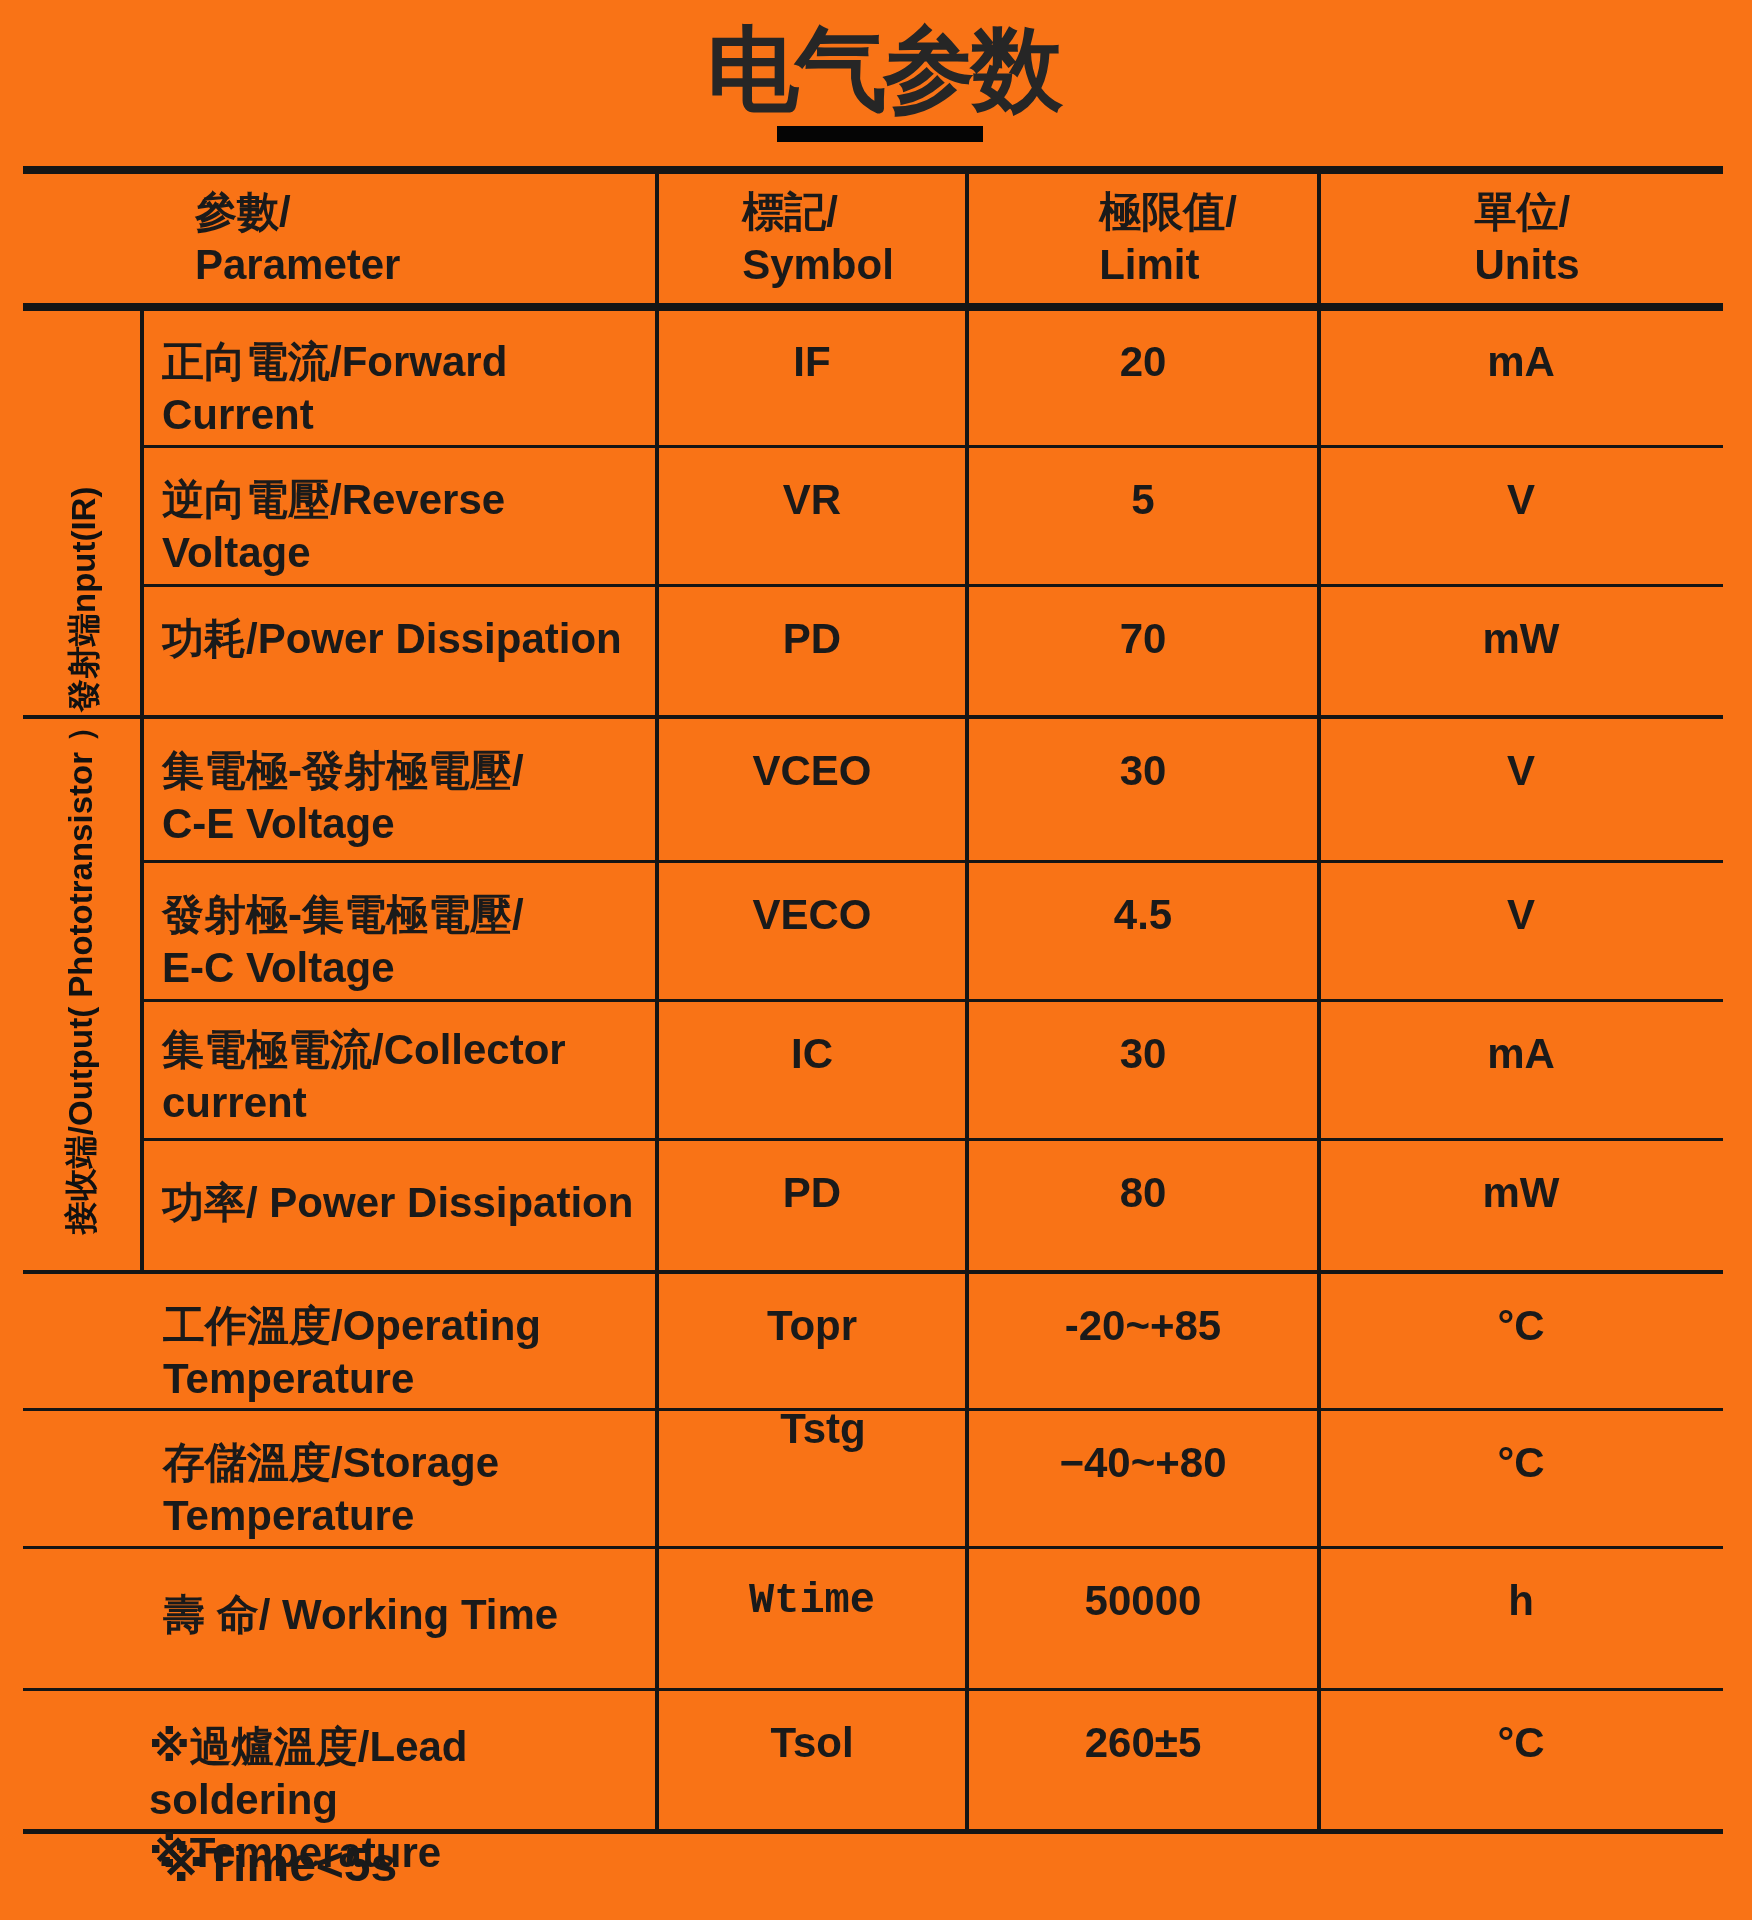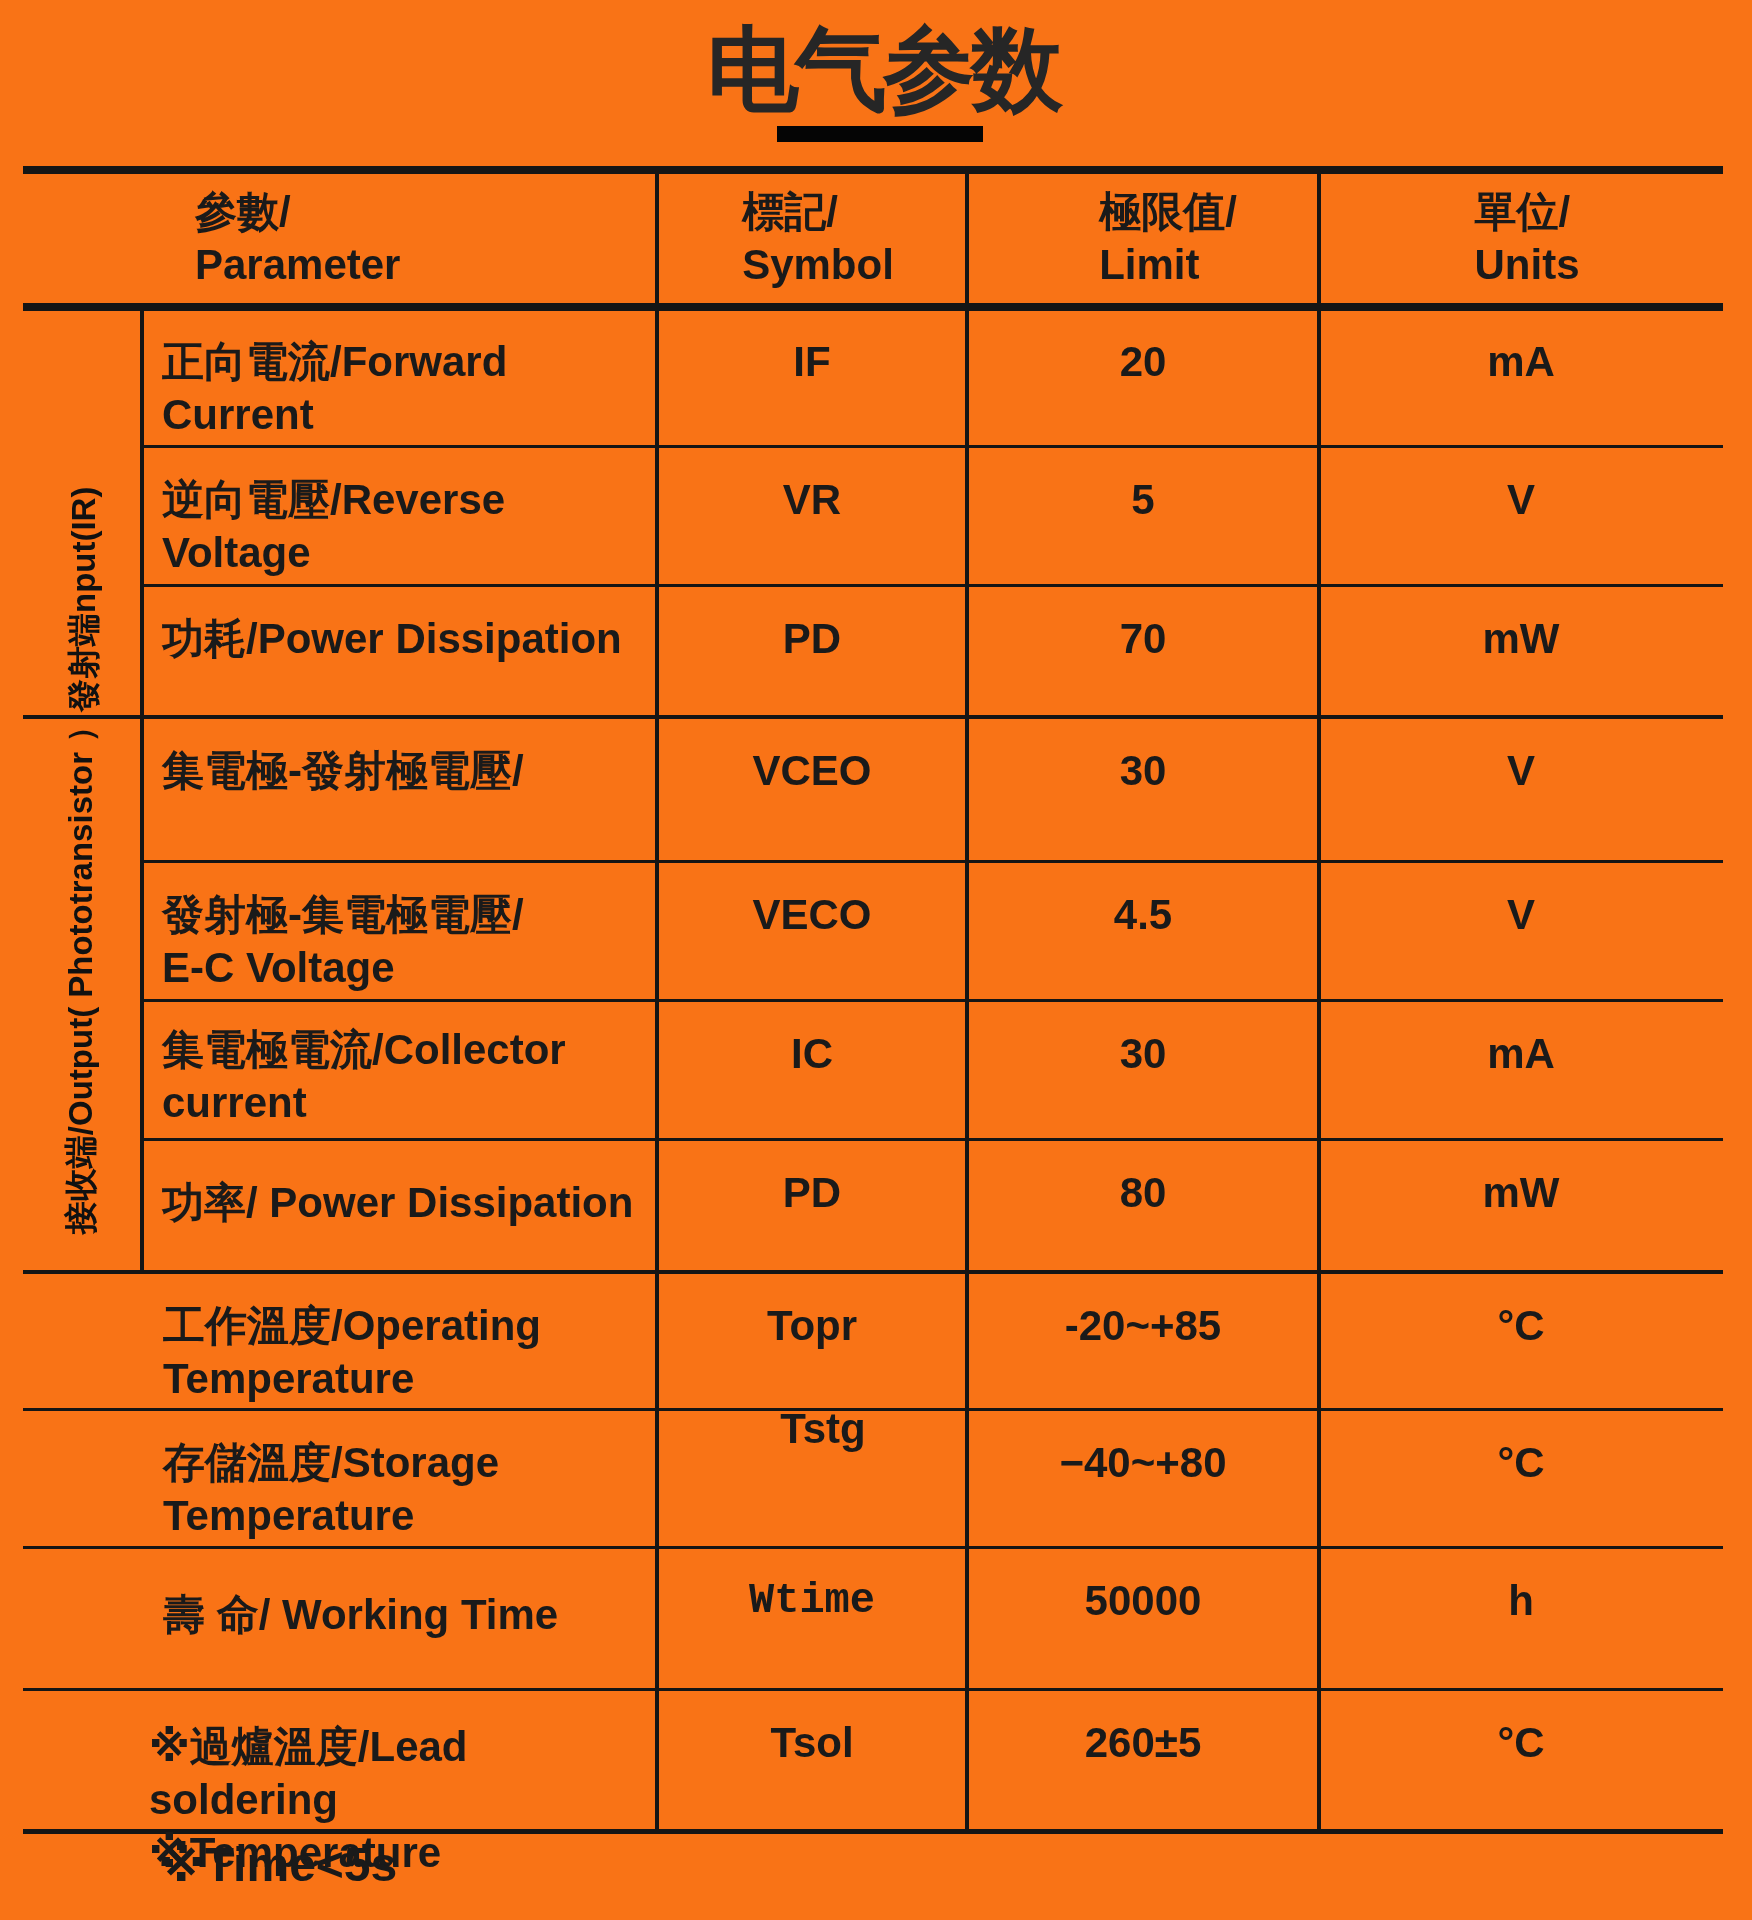--- a/index.html
+++ b/index.html
@@ -95,20 +95,21 @@
 
   <div class="cell param" style="left:144px;top:587px;width:509px;height:126px;">
       <span>功耗/Power Dissipation</span>
     </div>
   <div class="cell val" style="left:659px;top:587px;width:306px;height:126px;">PD</div>
   <div class="cell val" style="left:969px;top:587px;width:348px;height:126px;">70</div>
   <div class="cell val" style="left:1321px;top:587px;width:400px;height:126px;">mW</div>
 
   <div class="cell param" style="left:144px;top:719px;width:509px;height:139px;">
       <span>集電極-發射極電壓/</span>
+      <span>C-E Voltage</span>
     </div>
   <div class="cell val" style="left:659px;top:719px;width:306px;height:139px;">VCEO</div>
   <div class="cell val" style="left:969px;top:719px;width:348px;height:139px;">30</div>
   <div class="cell val" style="left:1321px;top:719px;width:400px;height:139px;">V</div>
 
   <div class="cell param" style="left:144px;top:863px;width:509px;height:134px;">
       <span>發射極-集電極電壓/</span>
       <span>E-C Voltage</span>
     </div>
   <div class="cell val" style="left:659px;top:863px;width:306px;height:134px;">VECO</div>

